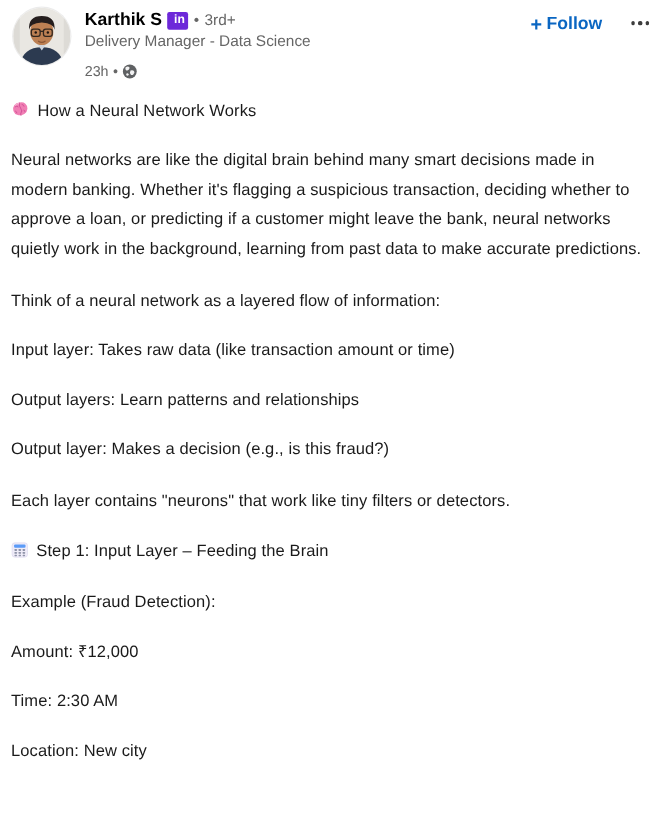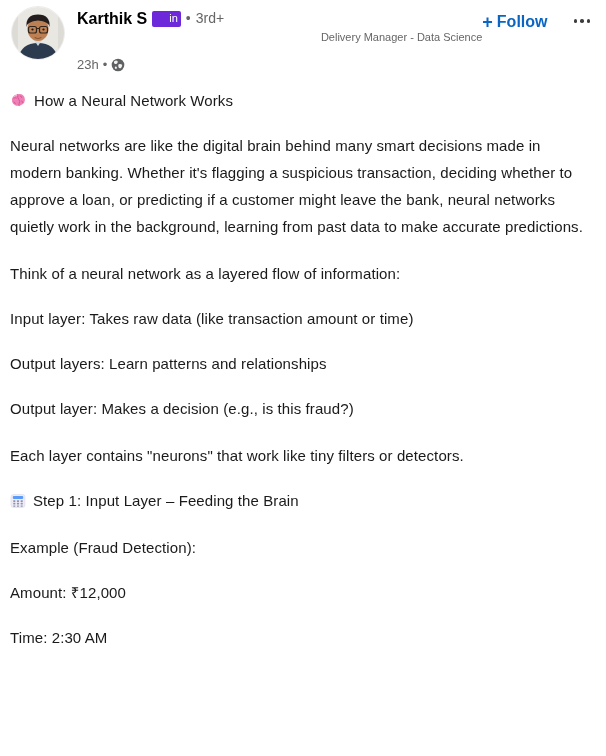--- a/index.html
+++ b/index.html
@@ -19,26 +19,26 @@
     overflow:hidden; flex:0 0 52px;
     box-shadow:0 0 0 1px rgba(0,0,0,0.08);
     cursor:pointer;
   }
   .avatar svg { display:block; width:52px; height:52px; }
   .actor-info { flex:1 1 auto; margin-left:13px; padding-top:2px; min-width:0; }
   .name-row { display:flex; align-items:center; gap:5px; line-height:19px; }
   .actor-name { font-size:16px; font-weight:700; color:#000; cursor:pointer; }
   .premium-badge {
     display:inline-block; background:#6d28d9; color:#fff;
-    font-size:11px; font-weight:400; line-height:13px;
-    padding:1px 3px 2px 17px; border-radius:2px;
+    font-size:11px; font-weight:700; line-height:13px;
+    padding:1px 3px 2px 6px; border-radius:2px;
   }
   .dim { color:#666; font-size:14px; font-weight:400; }
-  .headline { font-size:11px; color:#666; line-height:16px; margin-top:1px;
-    white-space:nowrap; overflow:hidden; text-overflow:ellipsis;text-align:right; }
+  .headline { font-size:14px; color:#666; line-height:16px; margin-top:1px;
+    white-space:nowrap; overflow:hidden; text-overflow:ellipsis; }
   .time-row { display:flex; align-items:center; gap:4px; margin-top:12px;
     font-size:13px; color:#666; line-height:15px; }
   .globe { width:14px; height:14px; display:inline-block; }
 
   .actions { display:flex; align-items:flex-start; gap:22px; padding-top:4px; margin-right:2px; }
   .follow-btn {
     border:none; background:none; cursor:pointer;
     color:#0a66c2; font-family:inherit;
     font-size:16px; font-weight:600; line-height:22px;
     display:flex; align-items:center; gap:4px; padding:0;
@@ -161,15 +161,16 @@
             <rect x="6.9" y="12.4" width="2.2" height="1.3" rx="0.4"></rect>
             <rect x="10.6" y="12.4" width="2.2" height="1.3" rx="0.4"></rect>
           </g>
         </svg>
       </span><span>Step 1: Input Layer – Feeding the Brain</span>
     </div>
 
     <div class="block gap-large">Example (Fraud Detection):</div>
     <div class="block">Amount: ₹12,000</div>
     <div class="block">Time: 2:30 AM</div>
+    <div class="block">Location: New city</div>
 
   </div>
 </div>
 
 </body></html>

